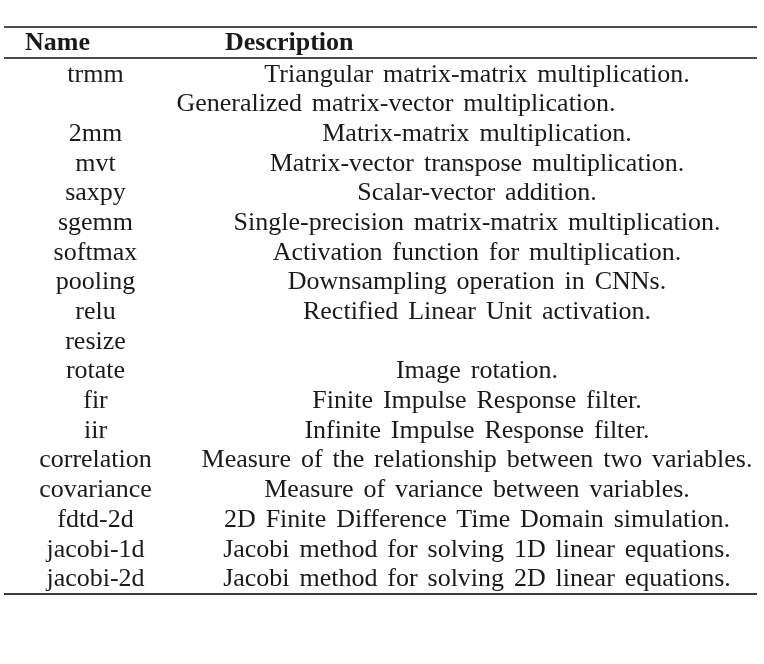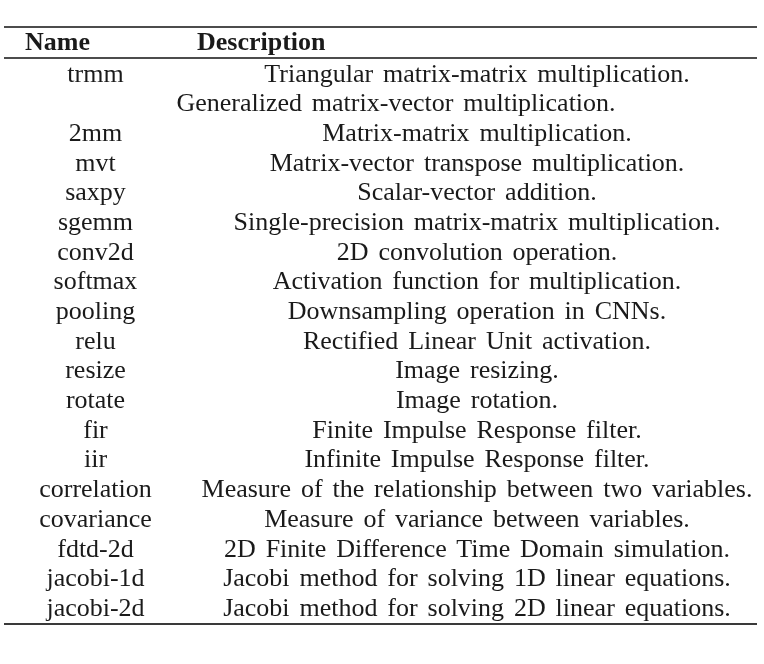--- a/index.html
+++ b/index.html
@@ -23,20 +23,21 @@
     border-top: 2px solid #4c4c4c;
     font-size: 26px;
   }
   .thead {
     display: flex;
     height: 28.5px;
     line-height: 28.5px;
     font-weight: 700;
     border-bottom: 2px solid #4c4c4c;
     white-space: nowrap;
+    gap: 28px;
   }
   .tbody {
     border-bottom: 2.5px solid #3a3a3a;
   }
   .trow {
     display: flex;
     height: 29.7px;
     line-height: 29.7px;
     white-space: nowrap;
     text-align: center;
@@ -85,43 +86,38 @@
   <div class="trow">
     <div class="cell name">saxpy</div>
     <div class="cell desc">Scalar-vector addition.</div>
   </div>
 
   <div class="trow">
     <div class="cell name">sgemm</div>
     <div class="cell desc">Single-precision matrix-matrix multiplication.</div>
   </div>
 
-  <div class="trow">
-    <div class="cell name">conv2d</div>
-    <div class="cell desc">2D convolution operation.</div>
-  </div>
 
   <div class="trow">
     <div class="cell name">softmax</div>
     <div class="cell desc">Activation function for multiplication.</div>
   </div>
 
   <div class="trow">
     <div class="cell name">pooling</div>
     <div class="cell desc">Downsampling operation in CNNs.</div>
   </div>
 
   <div class="trow">
     <div class="cell name">relu</div>
     <div class="cell desc">Rectified Linear Unit activation.</div>
   </div>
 
   <div class="trow">
     <div class="cell name">resize</div>
-    <div class="cell desc">Image resizing.</div>
   </div>
 
   <div class="trow">
     <div class="cell name">rotate</div>
     <div class="cell desc">Image rotation.</div>
   </div>
 
   <div class="trow">
     <div class="cell name">fir</div>
     <div class="cell desc">Finite Impulse Response filter.</div>

